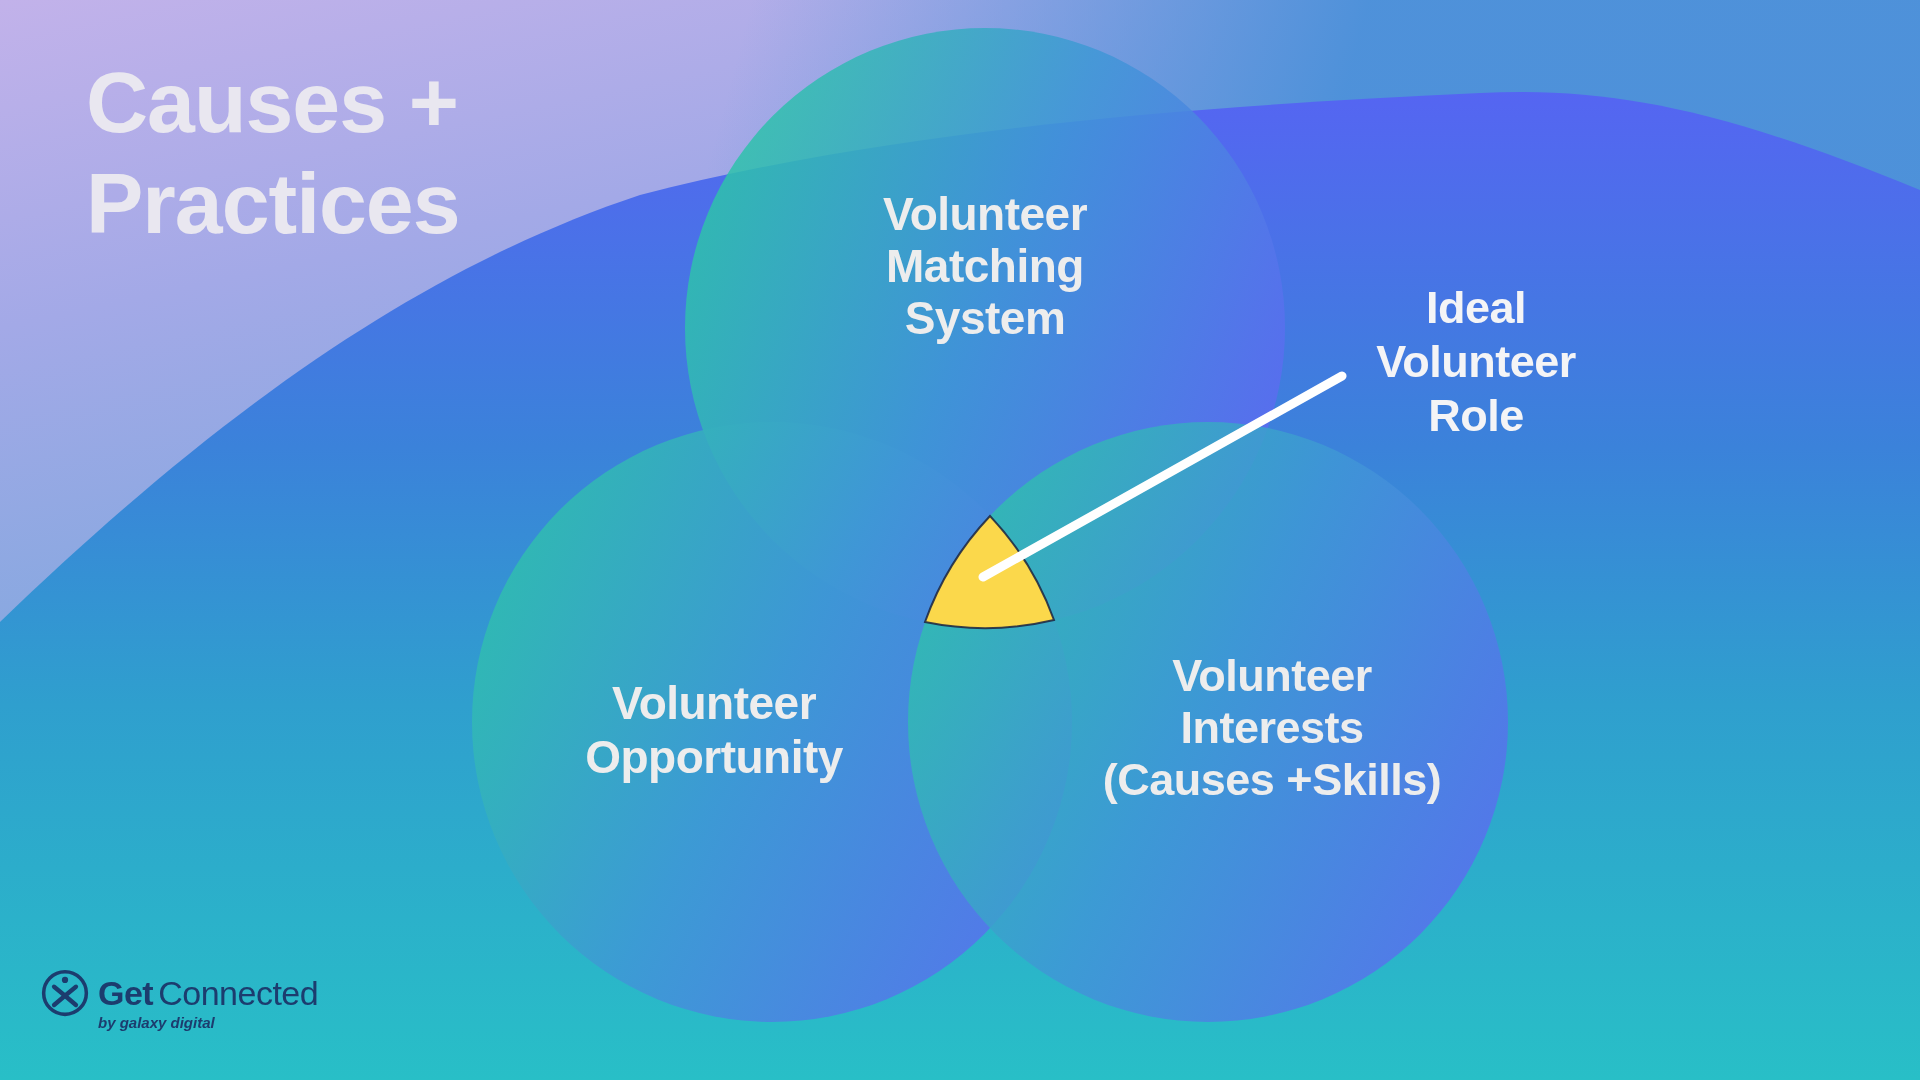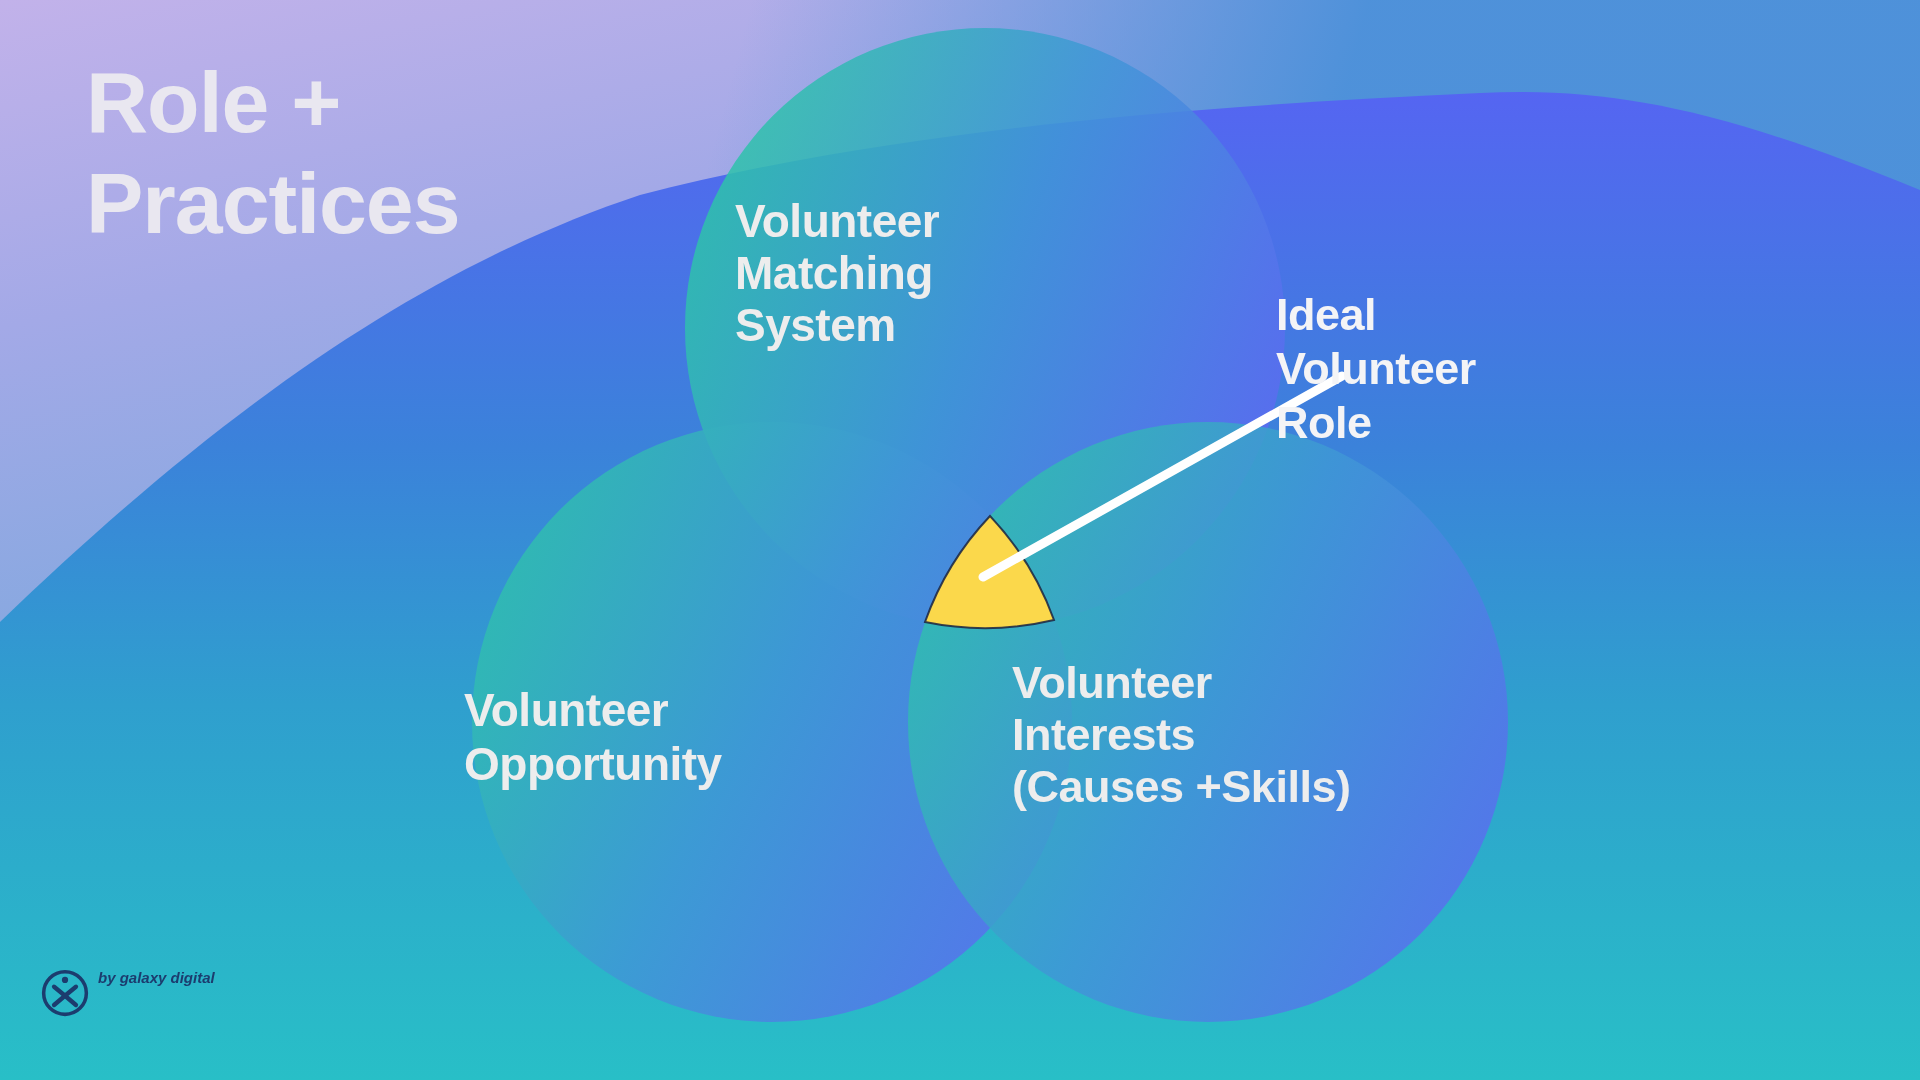--- a/index.html
+++ b/index.html
@@ -6,22 +6,22 @@
   .stage{
     position:relative;width:1920px;height:1080px;overflow:hidden;
     font-family:"Liberation Sans",sans-serif;
     
     background:
       linear-gradient(105deg, rgba(74,144,217,0) 34%, rgba(74,144,217,0.95) 62%),
       linear-gradient(168deg, #C2B2EA 0%, #A3A9E7 22%, #7FA8DE 50%, #5FB8D5 74%, #46BFCD 100%);
   }
   .art{position:absolute;left:0;top:0;width:1920px;height:1080px;display:block;}
   .label{
-    position:absolute;white-space:pre-line;
-    font-weight:700;color:#EDEDED;letter-spacing:-0.5px;margin-top:7px;
+    position:absolute;white-space:pre-line;text-align:center;
+    font-weight:700;color:#EDEDED;letter-spacing:-0.5px;
   }
   .title{
     position:absolute;left:86px;top:52px;width:700px;white-space:pre-line;text-align:left;
     font-size:86px;line-height:1.17;font-weight:700;color:#E9E7F0;letter-spacing:-1px;
   }
   .lbl-top{left:735px;top:188px;width:500px;font-size:46px;line-height:52px;}
   .lbl-left{left:464px;top:676px;width:500px;font-size:46px;line-height:54px;}
   .lbl-right{left:1012px;top:650px;width:520px;font-size:45px;line-height:52px;}
   .lbl-callout{left:1276px;top:281px;width:400px;font-size:45px;line-height:54px;color:#F4F4F6;}
   .logo{
@@ -70,21 +70,21 @@
 
     <circle cx="985" cy="328" r="300" fill="url(#gTop)" opacity="0.85"></circle>
     <circle cx="772" cy="722" r="300" fill="url(#gLeft)" opacity="0.85"></circle>
     <circle cx="1208" cy="722" r="300" fill="url(#gRight)" opacity="0.85"></circle>
 
     <path d="M 990 516 A 300 300 0 0 0 925 622 A 300 300 0 0 0 1054 620 A 300 300 0 0 0 990 516 Z" fill="#FBD84B" stroke="rgba(26,35,66,0.85)" stroke-width="2"></path>
 
     <line x1="983" y1="577" x2="1342" y2="376" stroke="#FFFFFF" stroke-width="9" stroke-linecap="round"></line>
   </svg>
 
-  <div class="title">Role +
+  <div class="title">Causes +
 Practices</div>
 
   <div class="label lbl-top">Volunteer
 Matching
 System</div>
 
   <div class="label lbl-left">Volunteer
 Opportunity</div>
 
   <div class="label lbl-right">Volunteer
@@ -98,17 +98,21 @@
   <div class="logo">
     <span>
       <svg width="50" height="50" viewBox="0 0 48 48">
         <circle cx="24" cy="24" r="20.5" fill="none" stroke="#1C3C6E" stroke-width="3.4"></circle>
         <circle cx="24" cy="11.5" r="3" fill="#1C3C6E"></circle>
         <path d="M 13.5 18 Q 24 26.5 34.5 35.5" fill="none" stroke="#1C3C6E" stroke-width="4.2" stroke-linecap="round"></path>
         <path d="M 34.5 18 Q 24 26.5 13.5 35.5" fill="none" stroke="#1C3C6E" stroke-width="4.2" stroke-linecap="round"></path>
       </svg>
     </span>
     <span class="logo-text">
+      <span class="logo-row">
+        <span class="logo-get">Get</span>
+        <span class="logo-connected">Connected</span>
+      </span>
       <span class="logo-tagline">by galaxy digital</span>
     </span>
   </div>
 
 </div>
 
 </body></html>

